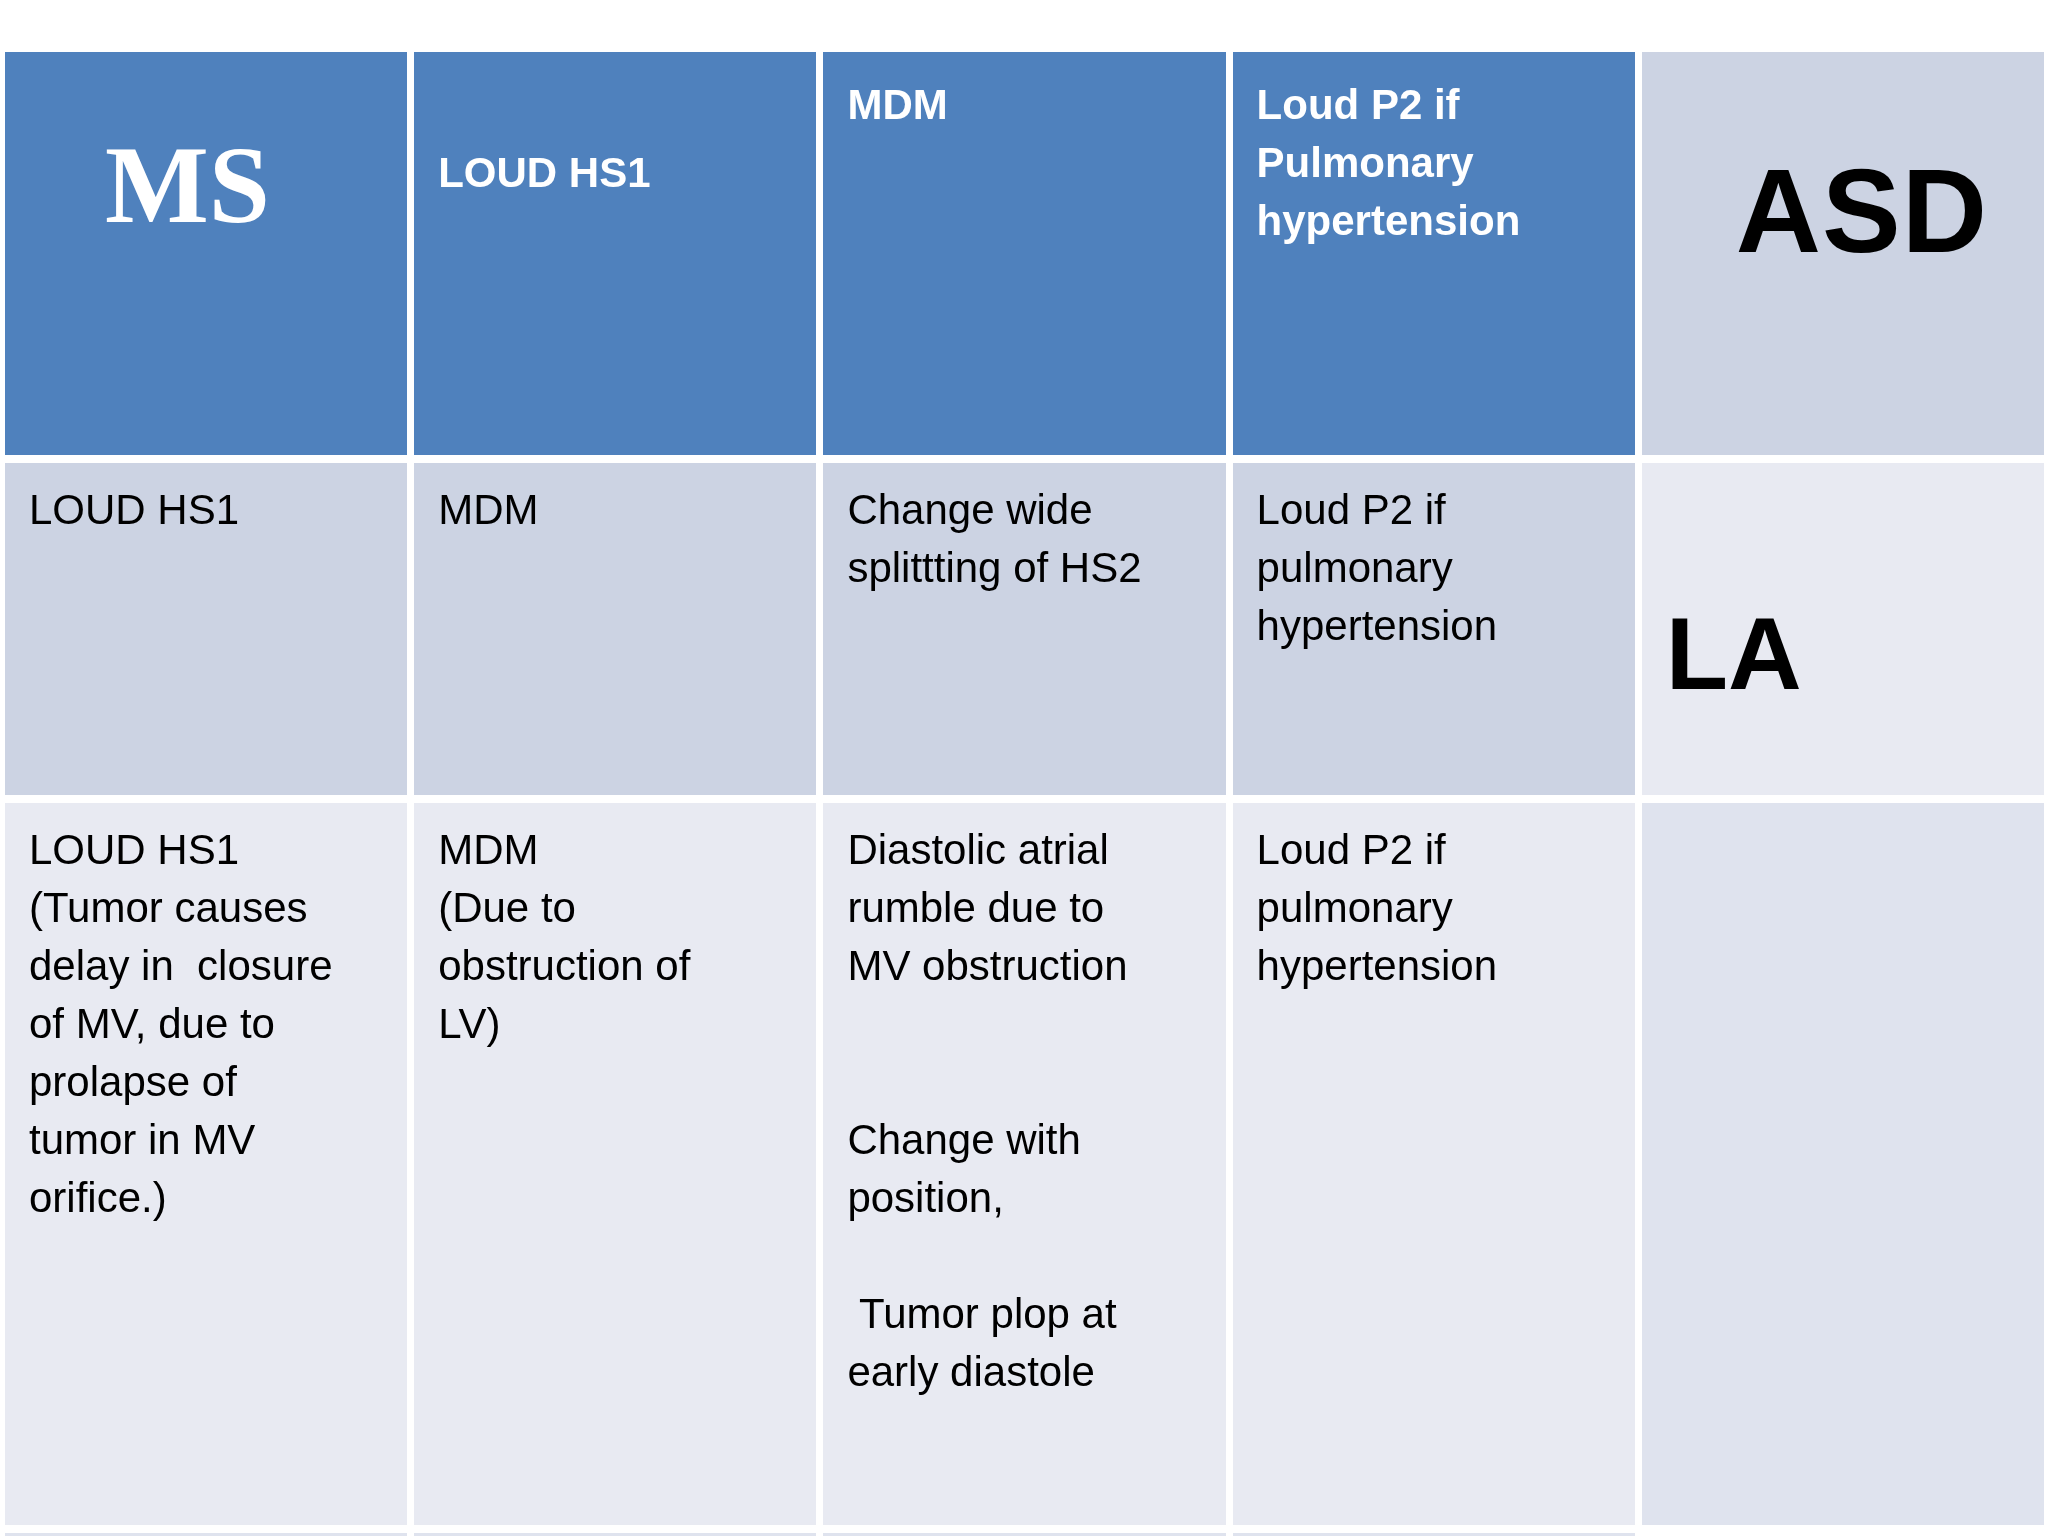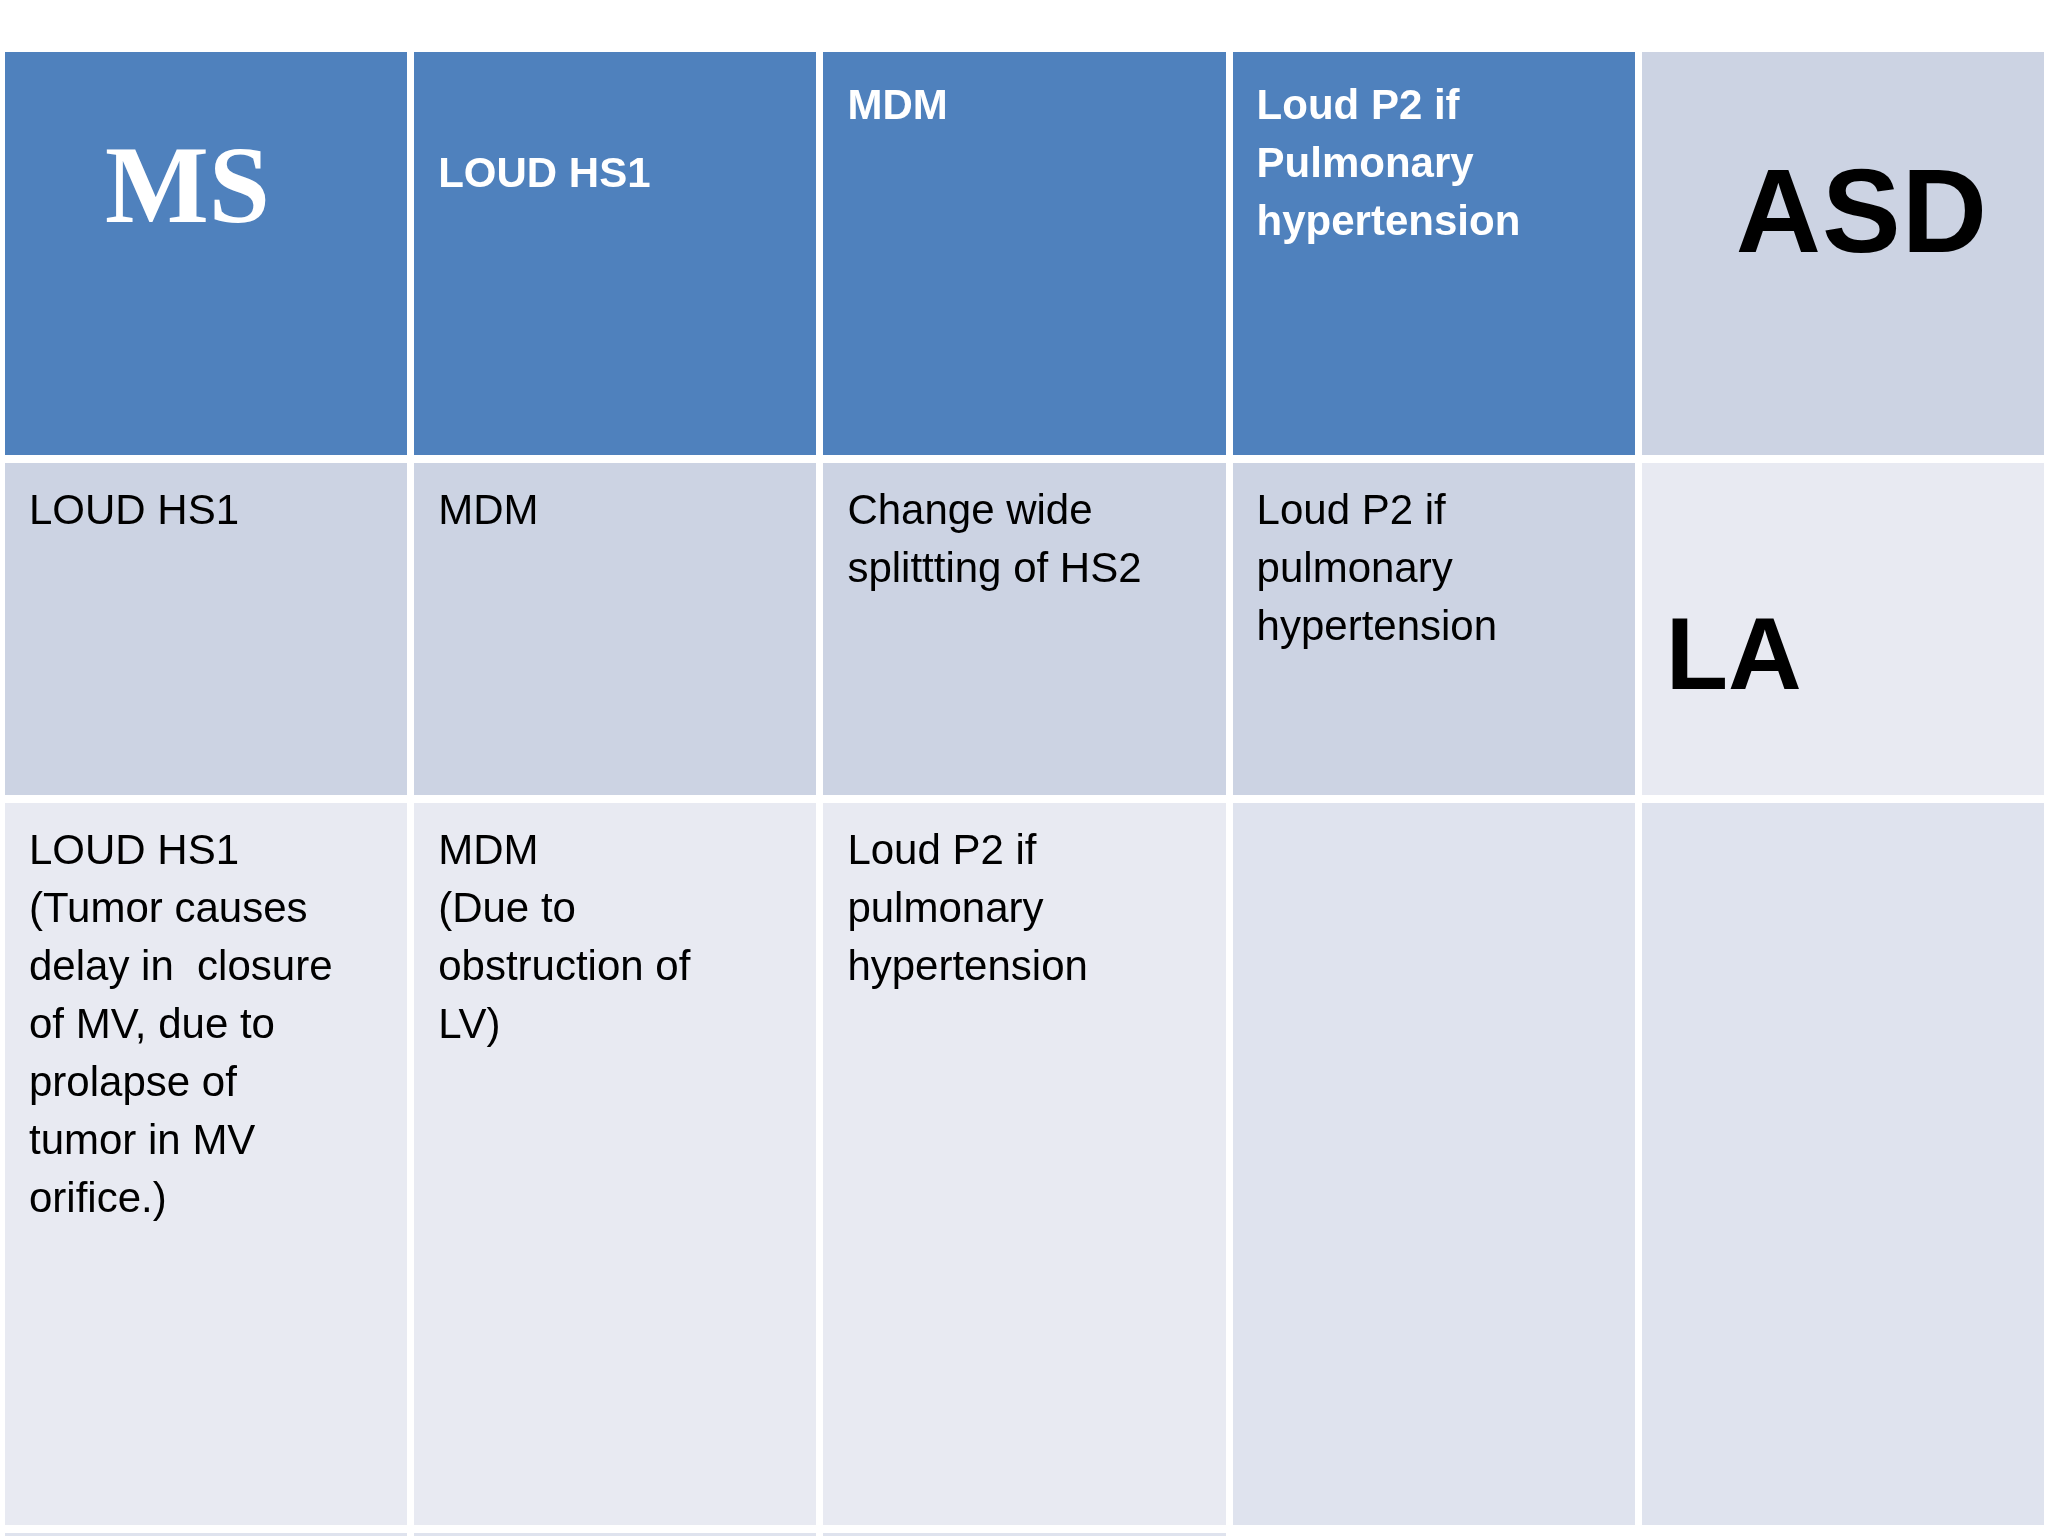--- a/index.html
+++ b/index.html
@@ -127,20 +127,30 @@
 (Tumor causes
 delay in  closure
 of MV, due to
 prolapse of
 tumor in MV
 orifice.)</div>
     <div class="cell band-light">MDM
 (Due to
 obstruction of
 LV)</div>
+    <div class="cell band-light">Diastolic atrial
+rumble due to
+MV obstruction
+
+
+Change with
+position,
+
+ Tumor plop at
+early diastole</div>
     <div class="cell band-light">Loud P2 if
 pulmonary
 hypertension</div>
 
     <div class="cell cutoff"></div>
     <div class="cell cutoff"></div>
     <div class="cell cutoff"></div>
     <div class="cell cutoff"></div>
     <div class="cell cutoff"></div>
 

